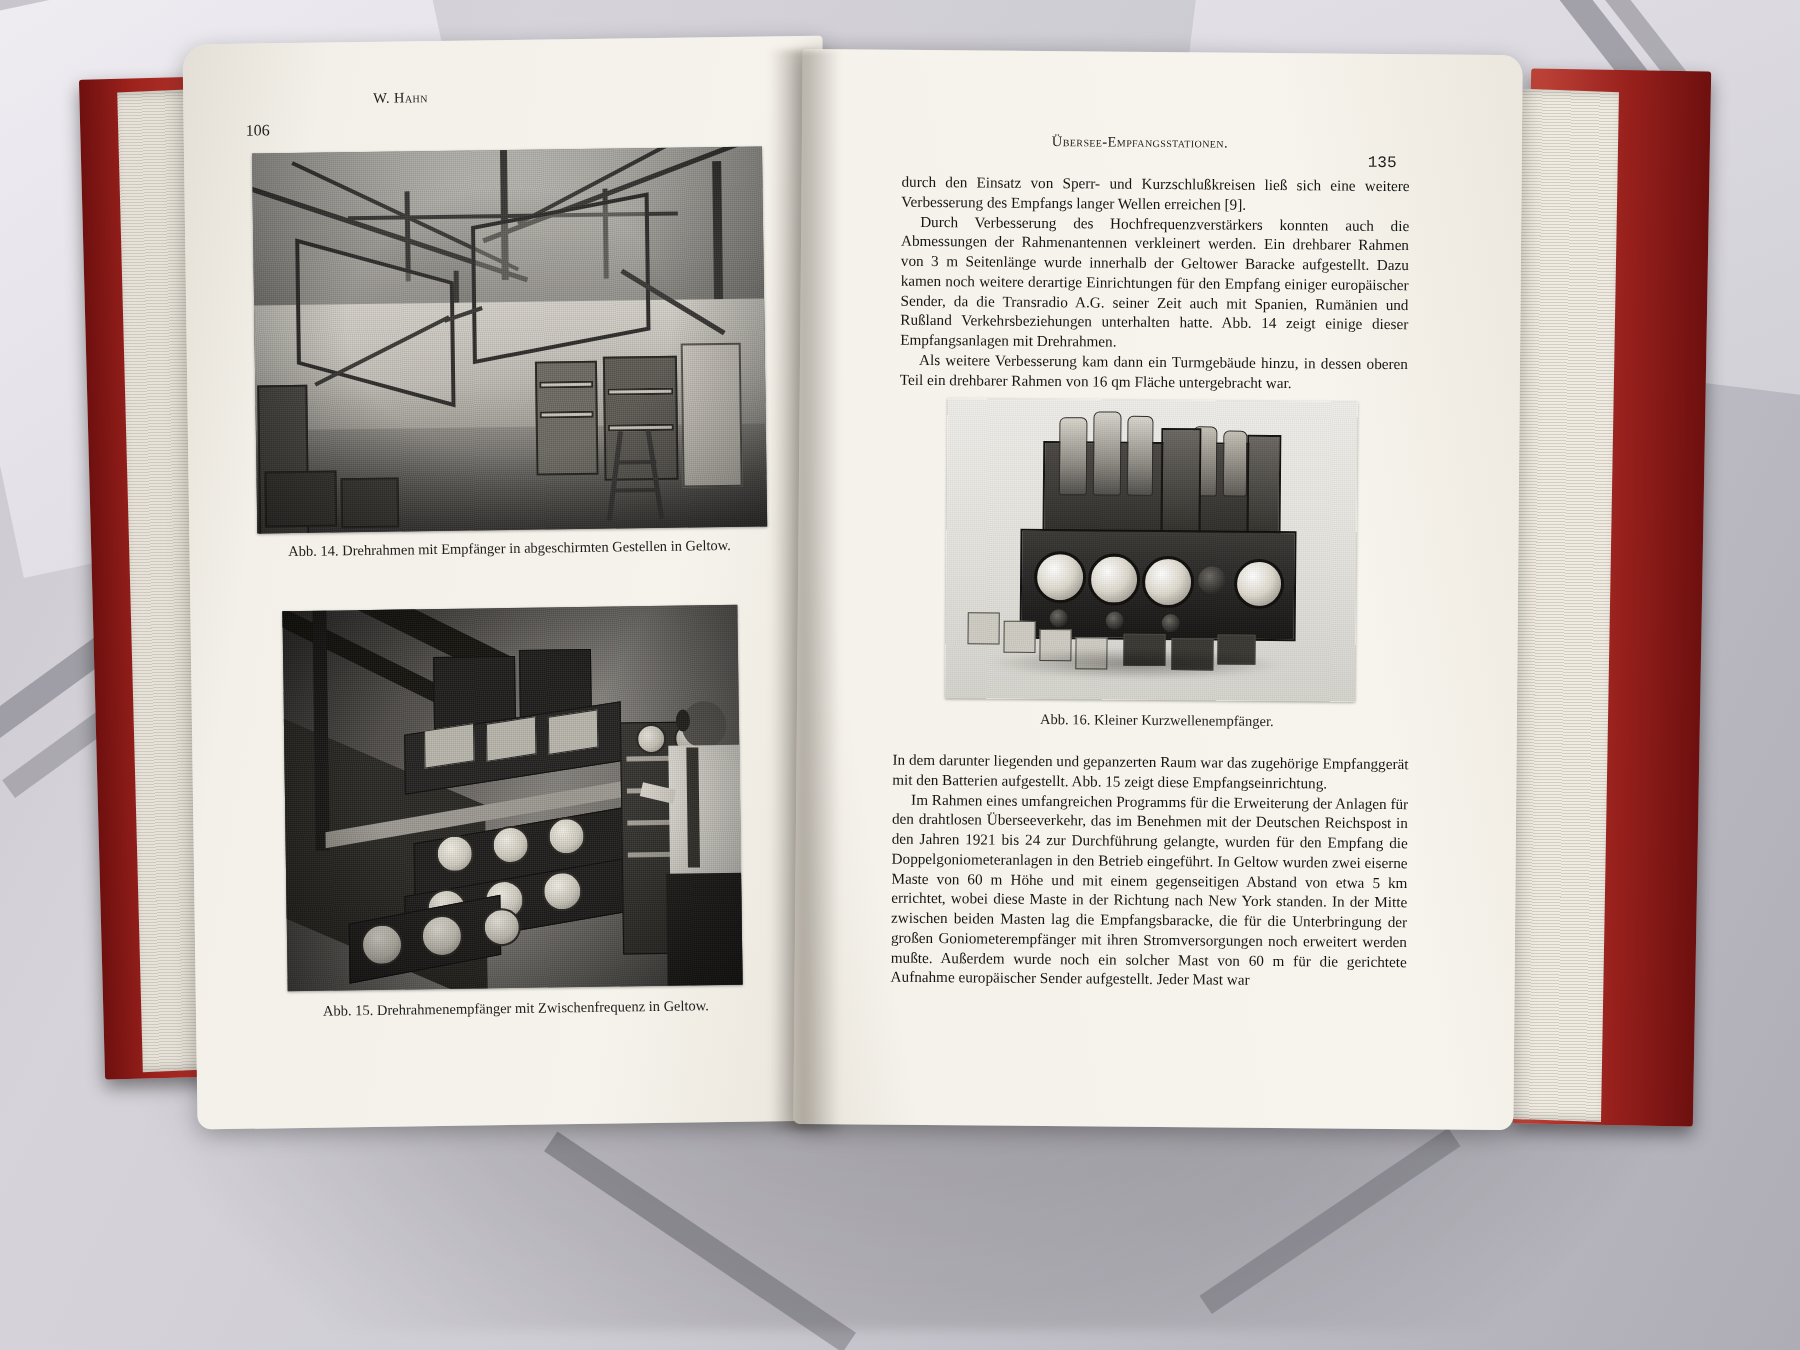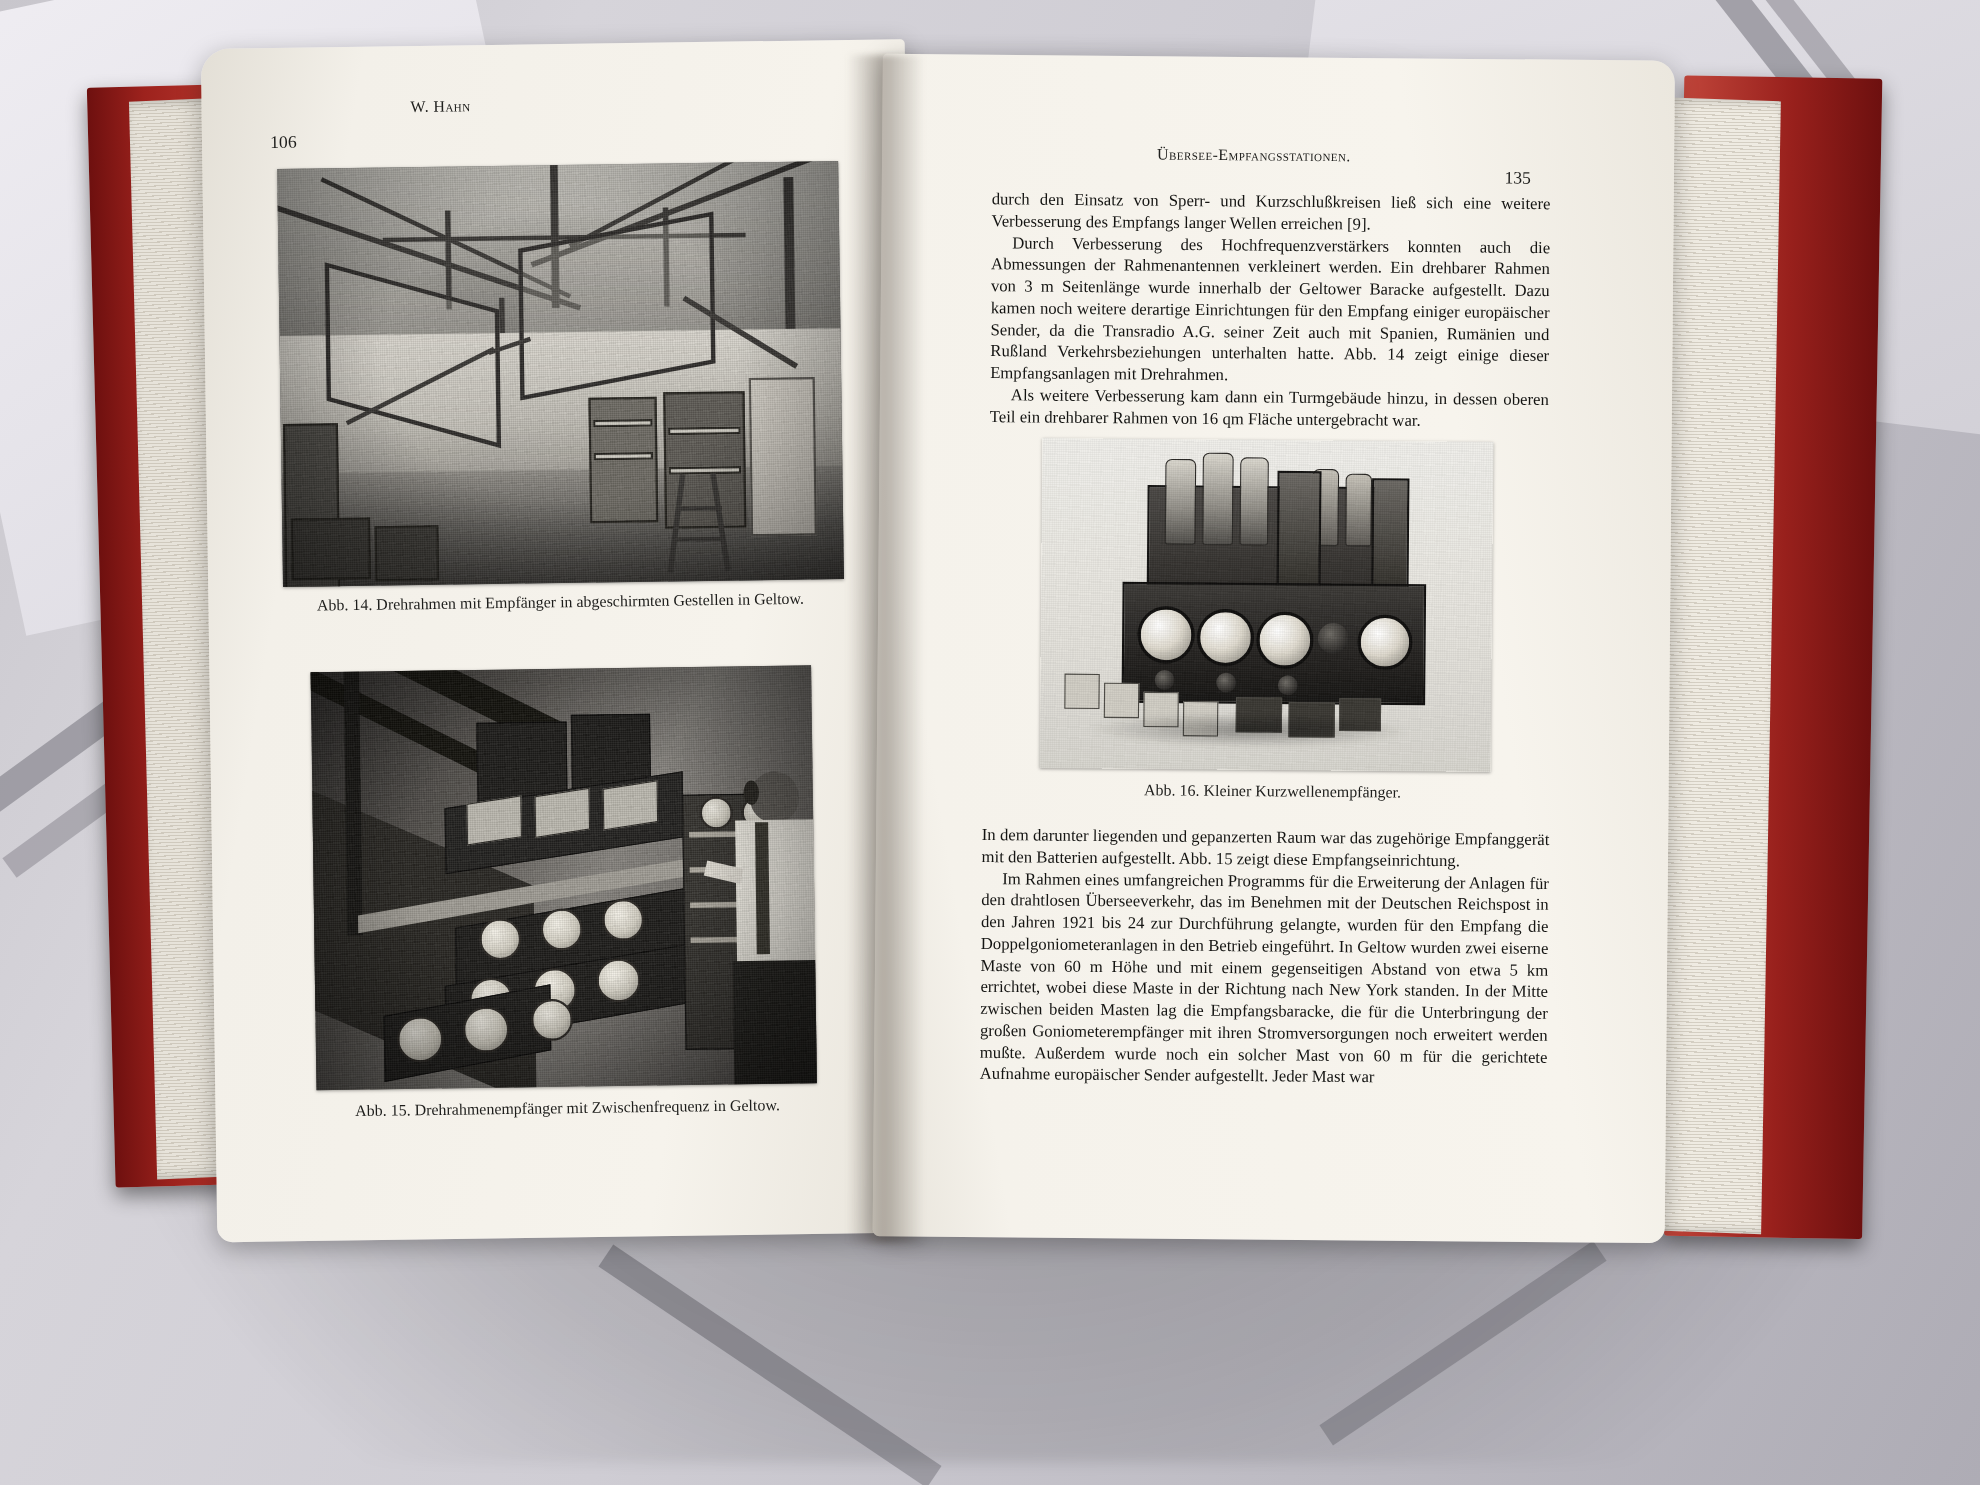--- a/index.html
+++ b/index.html
@@ -398,21 +398,21 @@
 
         <div class="caption" style="left:0; top:960px;">Abb. 15.  Drehrahmenempfänger mit Zwischenfrequenz in Geltow.</div>
       </div>
     </div>
 
     <div class="page page-right">
       <div class="pg-inner">
 
         <div class="run-head" style="left:250px; top:82px;">Übersee-Empfangsstationen.</div>
 
-        <div class="folio" style="left:566px; top:100px;">135</div>
+        <div class="folio" style="left:566px; top:100px;font-family:Liberation Mono, monospace;">135</div>
 
         <div class="body-col" style="left:100px; top:122px; width:508px;">
           <p class="first">durch den Einsatz von Sperr- und Kurzschlußkreisen ließ sich eine weitere Verbesserung des Empfangs langer Wellen erreichen [9].</p>
           <p>Durch Verbesserung des Hochfrequenzverstärkers konnten auch die Abmessungen der Rahmenantennen verkleinert werden. Ein drehbarer Rahmen von 3 m Seitenlänge wurde innerhalb der Geltower Baracke aufgestellt. Dazu kamen noch weitere derartige Einrichtungen für den Empfang einiger europäischer Sender, da die Transradio A.G. seiner Zeit auch mit Spanien, Rumänien und Rußland Verkehrsbeziehungen unterhalten hatte. Abb. 14 zeigt einige dieser Empfangsanlagen mit Drehrahmen.</p>
           <p>Als weitere Verbesserung kam dann ein Turmgebäude hinzu, in dessen oberen Teil ein drehbarer Rahmen von 16 qm Fläche untergebracht war.</p>
         </div>
 
         <div class="plate fig16" style="left:148px; top:348px; width:410px; height:300px;">
 
           <div class="f16-back" style="left:96px; top:42px; width:230px; height:110px;"></div>

